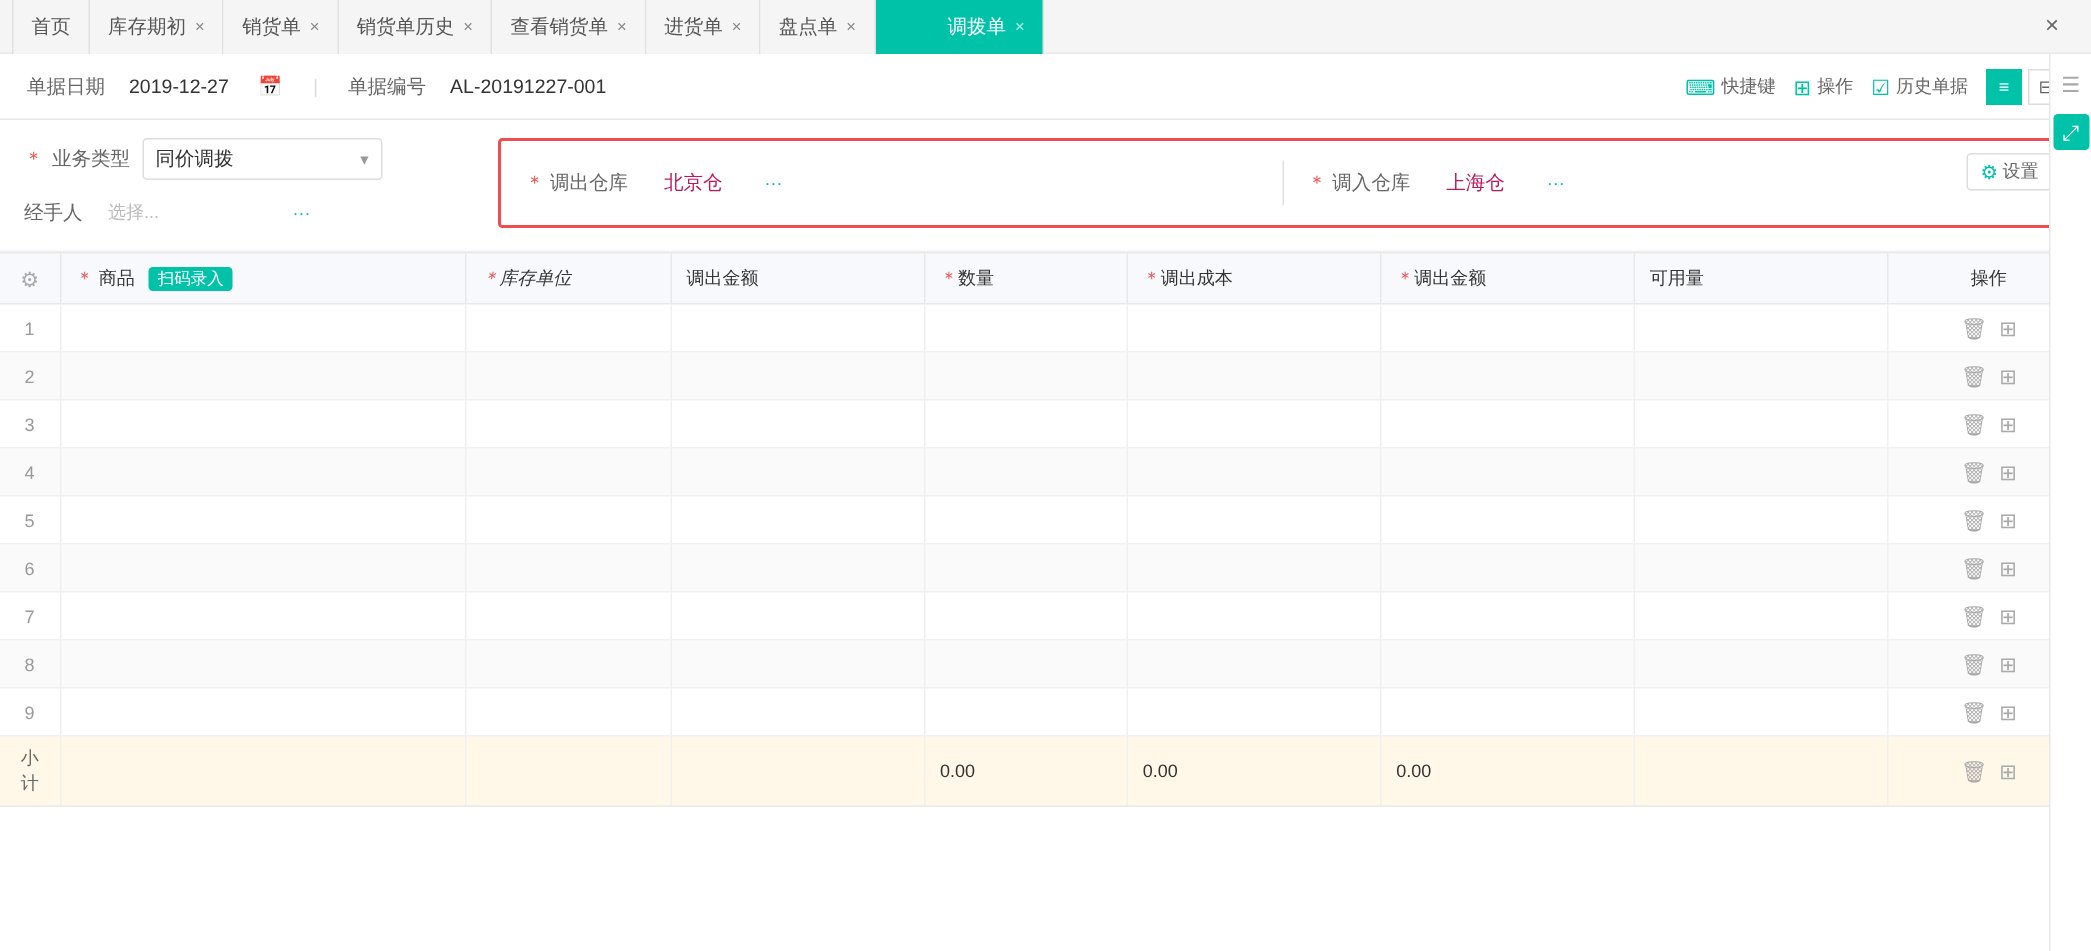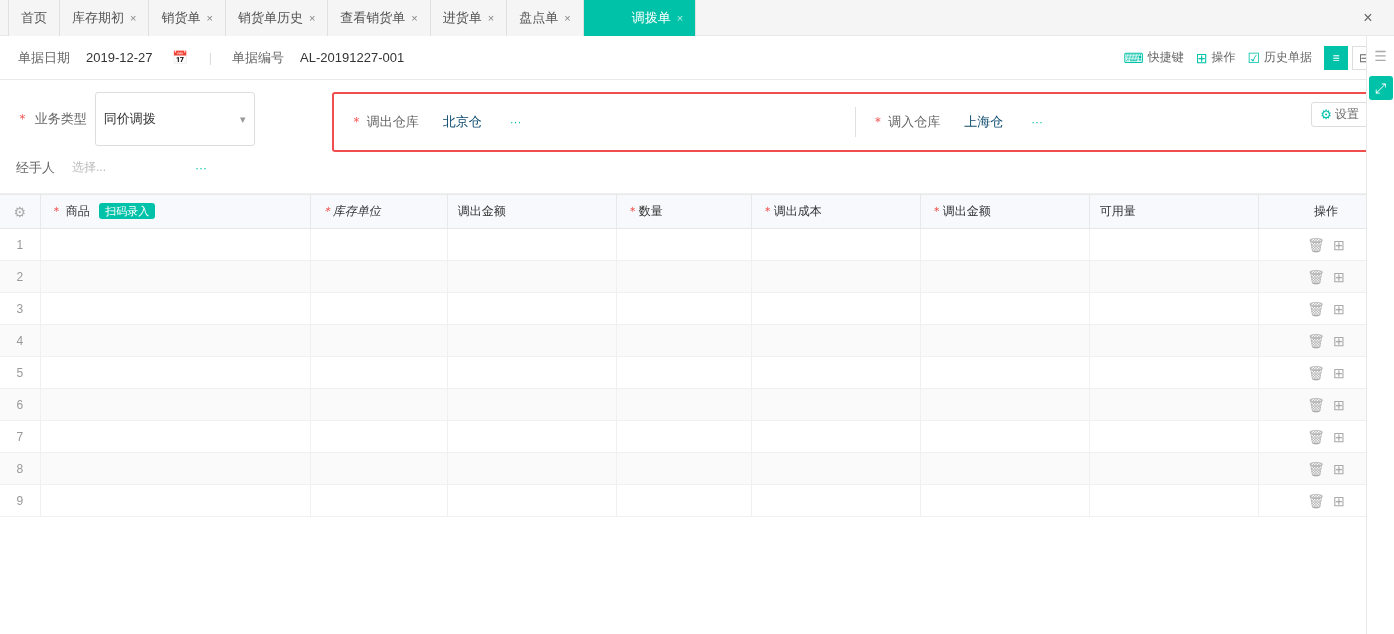--- a/index.html
+++ b/index.html
@@ -126,21 +126,21 @@
     .form-label {
       color: #666;
       font-size: 13px;
       white-space: nowrap;
     }
     .required-star { color: #f04e4e; margin-right: 2px; }
     .form-select {
       display: flex;
       align-items: center;
       min-width: 160px;
-      padding: 17px 8px;
+      padding: 4px 8px;
       border: 1px solid #ddd;
       border-radius: 3px;
       cursor: pointer;
       background: #fff;
       justify-content: space-between;
     }
     .form-select .arrow { color: #999; font-size: 11px; }
     .form-input-placeholder {
       color: #bbb;
       font-size: 12px;
@@ -172,21 +172,21 @@
       align-items: center;
       gap: 24px;
       flex: 1;
     }
     .warehouse-label {
       color: #666;
       font-size: 13px;
       white-space: nowrap;
     }
     .warehouse-value {
-      color: #0c4a6e;
+      color: #be185d;
       font-size: 13px;
       font-weight: 500;
     }
     .warehouse-divider {
       width: 1px;
       height: 30px;
       background: #e0e0e0;
     }
     .set-btn-right {
       position: absolute;
@@ -602,20 +602,36 @@
       <td></td>
       <td></td>
       <td></td>
       <td>
         <div class="ops-icons">
           <span class="op-icon">🗑</span>
           <span class="op-icon">⊞</span>
         </div>
       </td>
     </tr>
+          <tr class="subtotal-row">
+      <td><span class="subtotal-label">小计</span></td>
+      <td></td>
+      <td></td>
+      <td></td>
+      <td>0.00</td>
+      <td>0.00</td>
+      <td>0.00</td>
+      <td></td>
+      <td>
+        <div class="ops-icons">
+          <span class="op-icon">🗑</span>
+          <span class="op-icon">⊞</span>
+        </div>
+      </td>
+    </tr>
         </tbody>
     </table>
   </div>
 </div>
 
 <div class="right-sidebar">
   <div class="sidebar-icon">☰</div>
   <div class="sidebar-icon active">⤢</div>
 </div>
 

